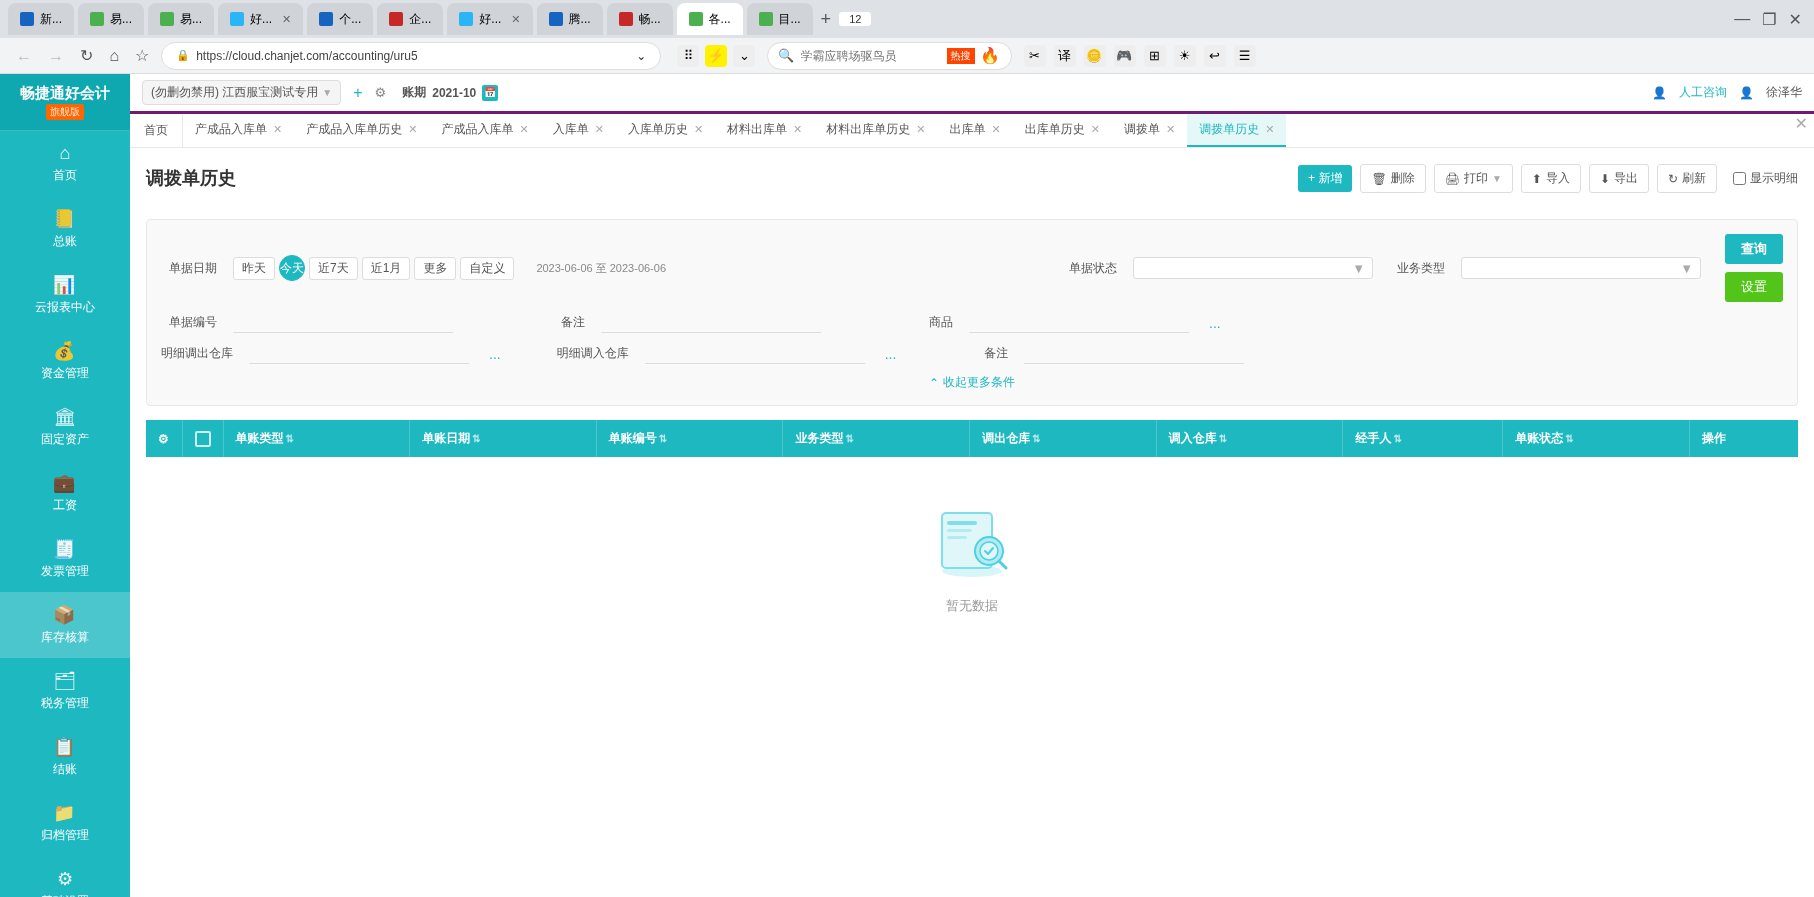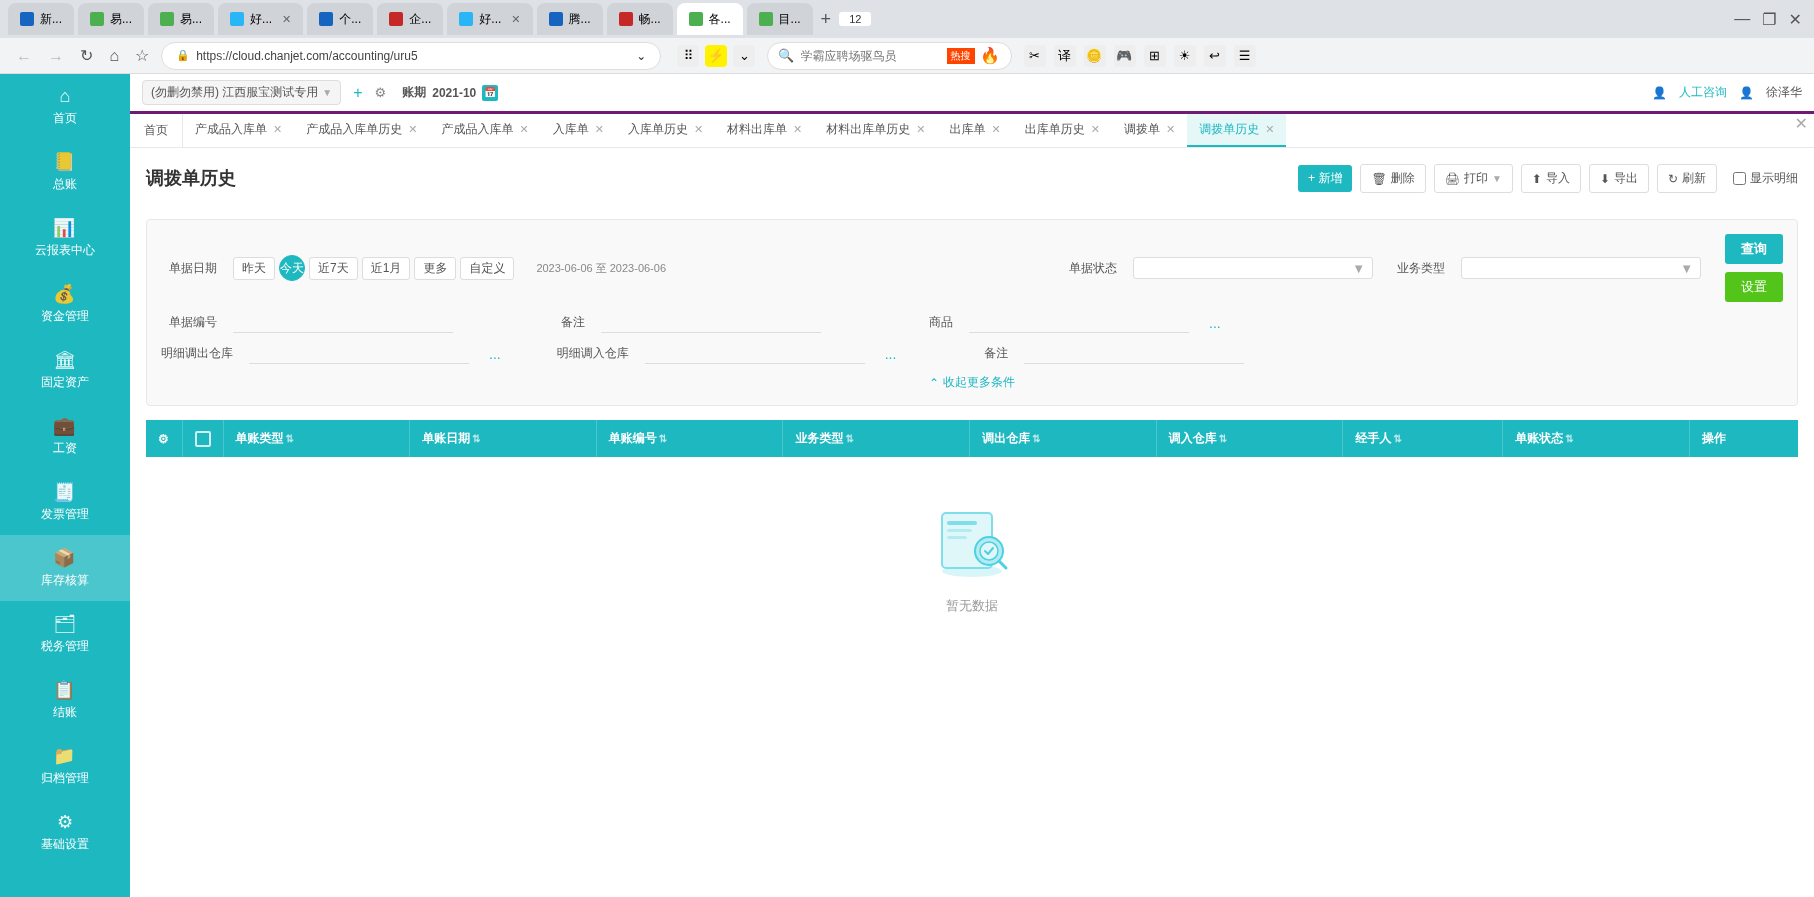--- a/index.html
+++ b/index.html
@@ -201,20 +201,24 @@
   <div class="ext-icon" style="background:#eee;">🎮</div>
   <div class="ext-icon" style="background:#eee;">⊞</div>
   <div class="ext-icon" style="background:#eee;">☀</div>
   <div class="ext-icon" style="background:#eee;">↩</div>
   <div class="ext-icon" style="background:#eee;">☰</div>
 </div>
 
 <div class="app-layout">
 
   <div class="sidebar">
+    <div class="sidebar-logo">
+      <span class="logo-text">畅捷通好会计</span>
+      <span class="logo-sub">旗舰版</span>
+    </div>
     <div class="sidebar-item">
       <span class="sidebar-icon">⌂</span>
       <span class="sidebar-label">首页</span>
     </div>
     <div class="sidebar-item">
       <span class="sidebar-icon">📒</span>
       <span class="sidebar-label">总账</span>
     </div>
     <div class="sidebar-item">
       <span class="sidebar-icon">📊</span>

